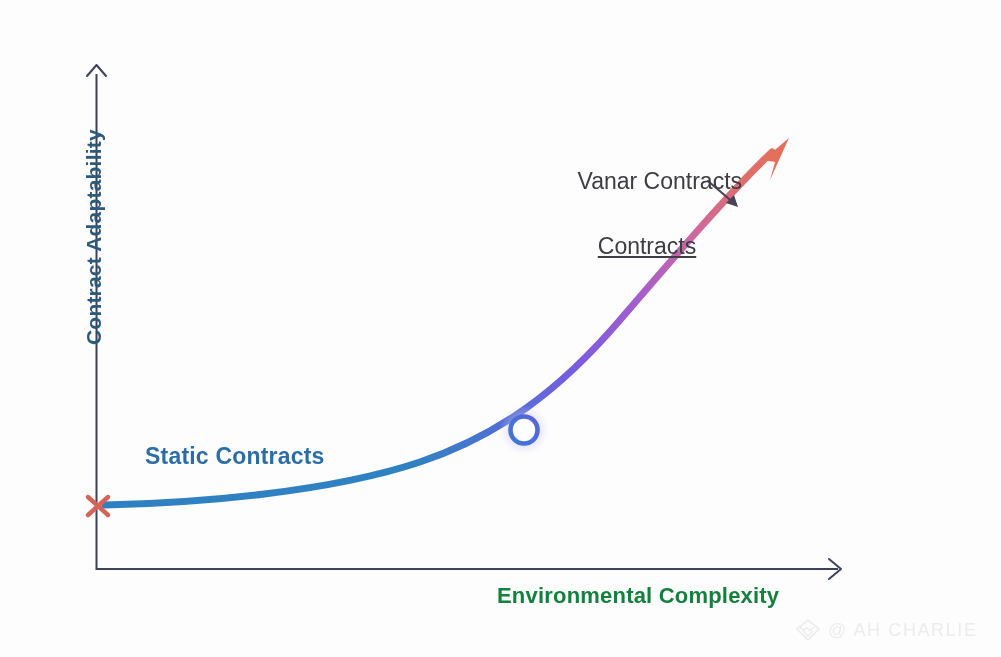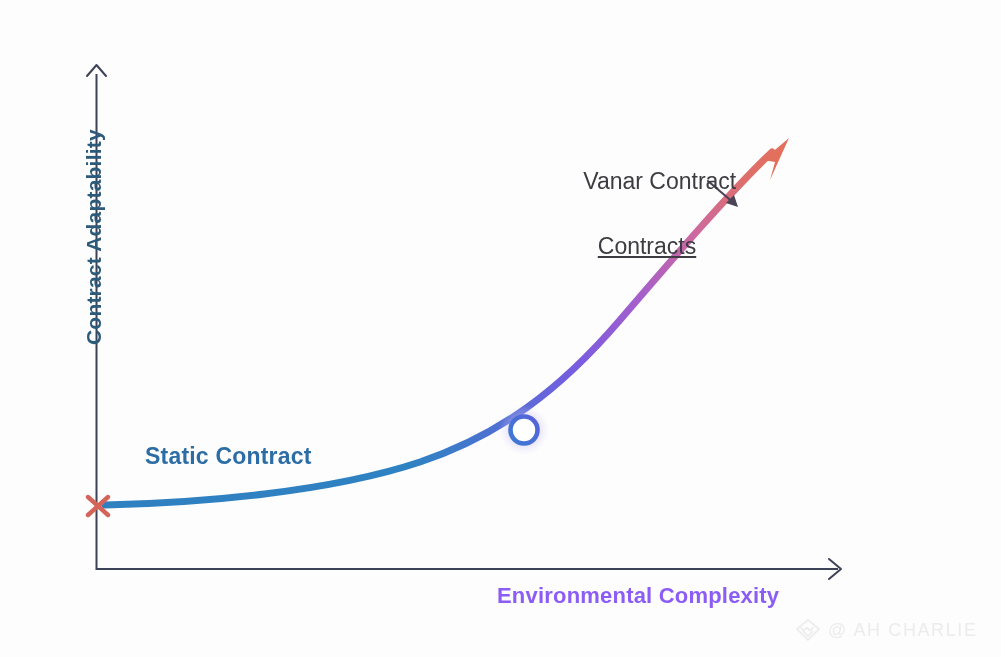--- a/index.html
+++ b/index.html
@@ -43,21 +43,21 @@
     letter-spacing: 0.2px;
     color: #2c5a7a;
     transform: translate(82px, 345px) rotate(-90deg);
   }
   #x-axis-title {
     left: 497px;
     top: 583px;
     font-size: 22px;
     font-weight: bold;
     letter-spacing: 0.2px;
-    color: #8b5cf6;
+    color: #15803d;
   }
   #static-contracts-label {
     left: 145px;
     top: 443px;
     font-size: 23px;
     font-weight: bold;
     letter-spacing: 0.2px;
     color: #2d6da6;
   }
   #vanar-label {
@@ -153,24 +153,24 @@
     <g>
       <line x1="708" y1="181" x2="735" y2="204" stroke="#4a4255" stroke-width="2.1" stroke-linecap="round"></line>
       <path d="M 738 207 L 726 203 L 734 195 Z" fill="#4a4255"></path>
     </g>
   </svg>
 
   <div class="lbl" id="y-axis-title">Contract Adaptability</div>
 
   <div class="lbl" id="x-axis-title">Environmental Complexity</div>
 
-  <div class="lbl" id="static-contracts-label">Static Contract</div>
+  <div class="lbl" id="static-contracts-label">Static Contracts</div>
 
   <div class="lbl" id="vanar-label">
-    <span class="line1">Vanar Contract</span>
+    <span class="line1">Vanar Contracts</span>
     <span class="line2">Contracts</span>
   </div>
 
   <div id="watermark">
     <svg width="26" height="24" viewBox="0 0 26 24">
       <path d="M13 2 L24 11 L13 22 L2 11 Z" fill="none" stroke="#ededee" stroke-width="1.8"></path>
       <path d="M5.5 9.6 L8.6 12.6 L11.7 9.6" fill="none" stroke="#ededee" stroke-width="1.7" stroke-linecap="round" stroke-linejoin="round"></path>
       <path d="M11.9 9.6 L15 12.6 L18.1 9.6" fill="none" stroke="#ededee" stroke-width="1.7" stroke-linecap="round" stroke-linejoin="round"></path>
       <path d="M8.4 13.4 L13 18.2 L17.6 13.4" fill="none" stroke="#ededee" stroke-width="1.7" stroke-linecap="round" stroke-linejoin="round"></path>
     </svg>

